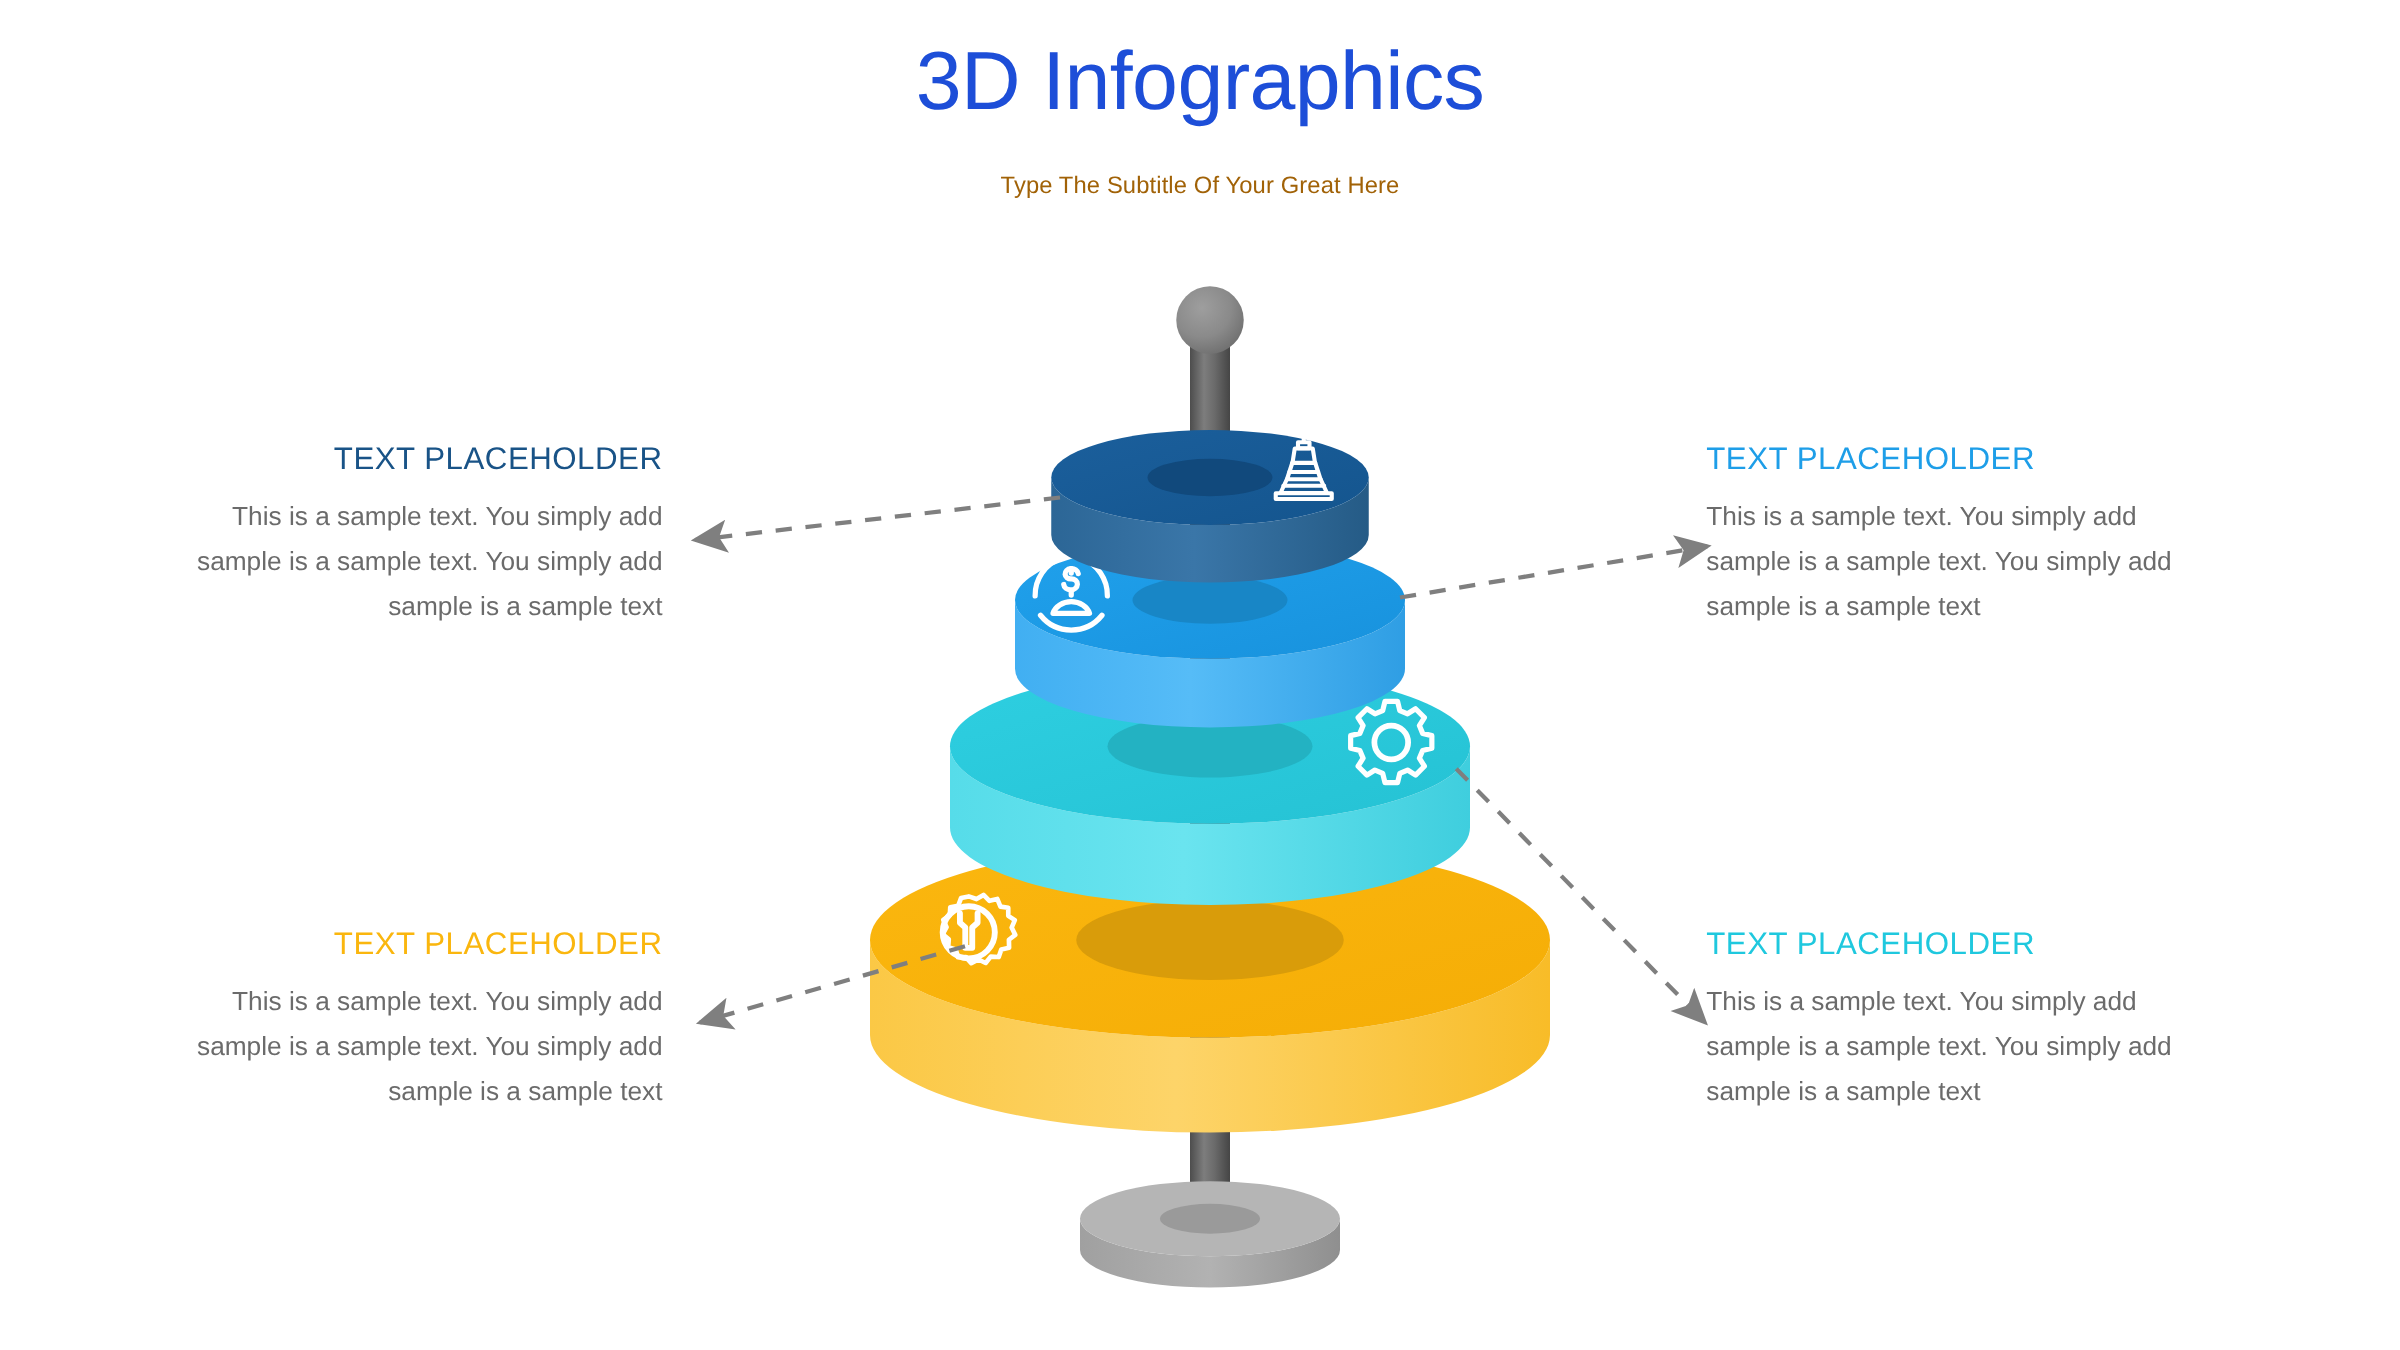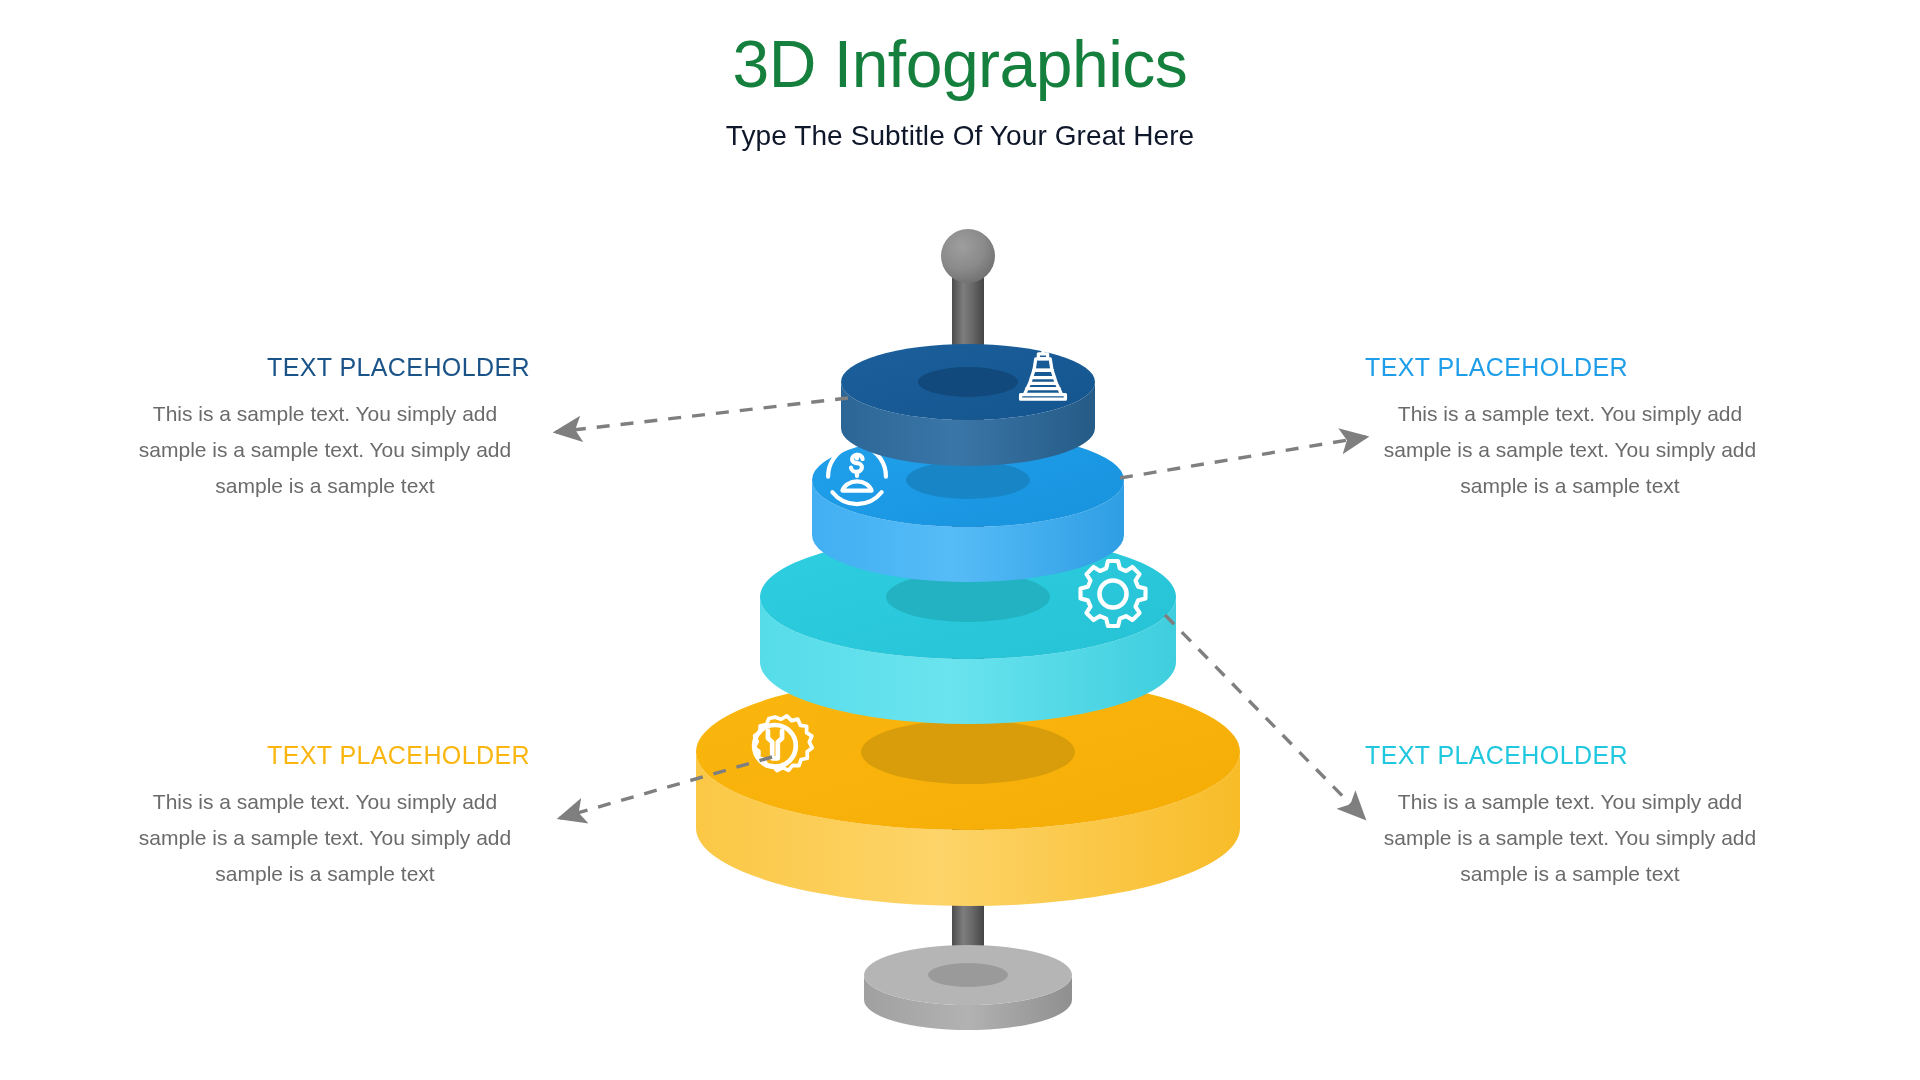--- a/index.html
+++ b/index.html
@@ -24,50 +24,49 @@
   .header {
     position: absolute;
     top: 28px;
     left: 0;
     width: 1920px;
     text-align: center;
   }
   .title {
     font-size: 66px;
     font-weight: 400;
-    color: #15803d;
+    color: #1d4ed8;
     letter-spacing: -0.5px;
     line-height: 1.12;
   }
   .subtitle {
-    margin-top: 18px;
-    font-size: 28px;
-    font-weight: 400;
-    color: #0f172a;
+    margin-top: 36px;
+    font-size: 19px;
+    font-weight: 400;
+    color: #a16207;
     letter-spacing: 0.1px;
   }
 
   
   .block {
     position: absolute;
     width: 410px;
   }
   .block .heading {
     font-size: 25px;
     font-weight: 400;
     letter-spacing: 0.4px;
     line-height: 1.2;
     margin-bottom: 14px;
   }
   .block .body {
     font-size: 21px;
     font-weight: 400;
     color: #6b6b6b;
     line-height: 1.72;
-    text-align: center;
   }
   .block.right-align { text-align: right; }
   .block.left-align  { text-align: left; }
 
   #block-tl { left: 120px; top: 352px; }
   #block-tr { left: 1365px; top: 352px; }
   #block-bl { left: 120px; top: 740px; }
   #block-br { left: 1365px; top: 740px; }
 
   

